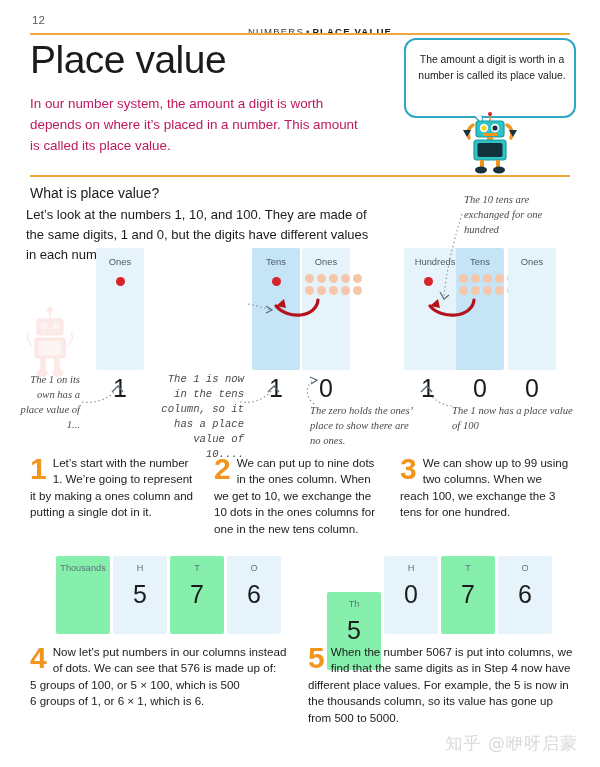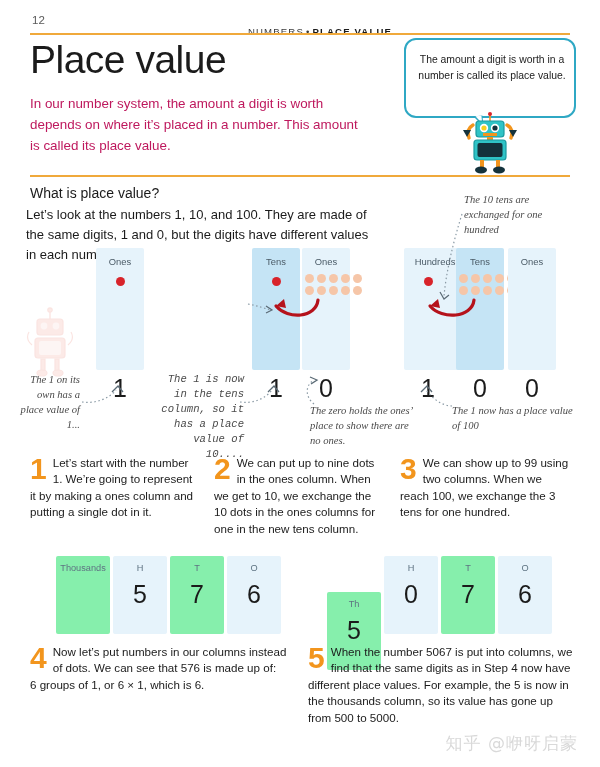--- a/index.html
+++ b/index.html
@@ -382,20 +382,21 @@
     <div class="cell-label">T</div>
     <div class="cell-digit">7</div>
   </div>
   <div class="cell cell-light" style="left:498px; top:556px; width:54px; height:78px;">
     <div class="cell-label">O</div>
     <div class="cell-digit">6</div>
   </div>
 
   <div class="step" style="left:30px; top:644px; width:262px;">
     <span class="step-num">4</span><span>Now let’s put numbers in our columns instead of dots. We can see that 576 is made up of:</span>
+    <div>5 groups of 100, or 5 × 100, which is 500</div>
     <div>6 groups of 1, or 6 × 1, which is 6.</div>
   </div>
   <div class="step" style="left:308px; top:644px; width:266px;">
     <span class="step-num">5</span><span>When the number 5067 is put into columns, we find that the same digits as in Step 4 now have different place values. For example, the 5 is now in the thousands column, so its value has gone up from 500 to 5000.</span>
   </div>
 
   <div class="watermark">知乎 @咿呀启蒙</div>
 
 </div>
 

